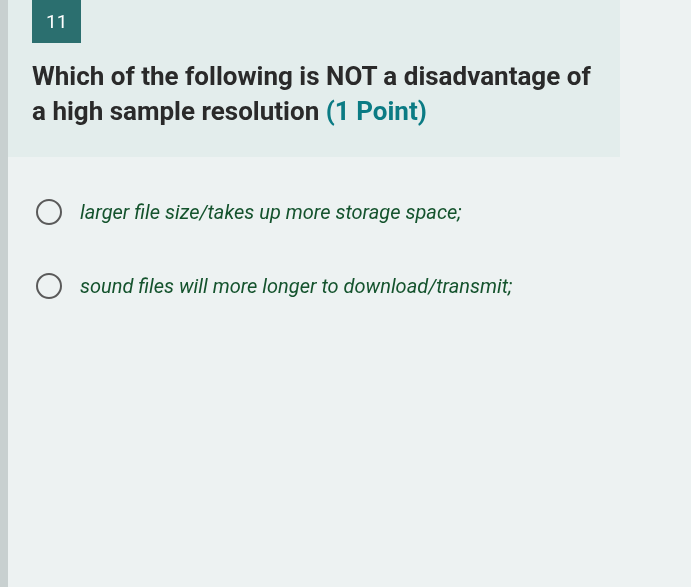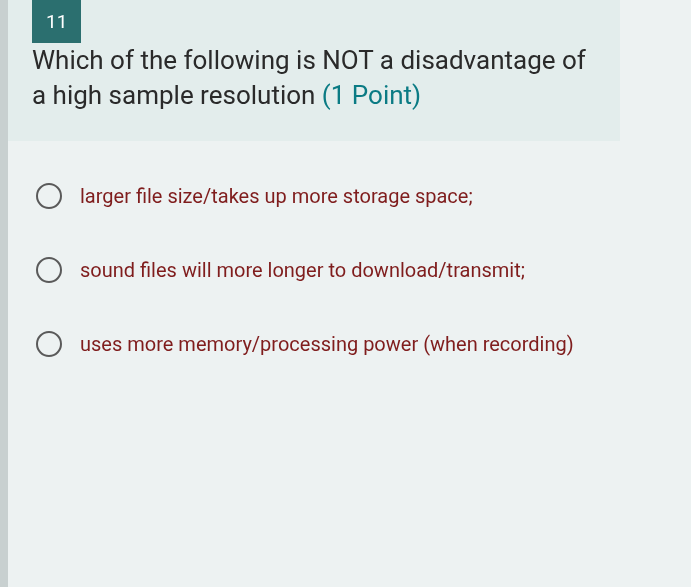--- a/index.html
+++ b/index.html
@@ -28,22 +28,22 @@
     font-size: 19px;
     font-weight: 400;
     padding: 10px 14px;
     min-width: 40px;
     text-align: center;
   }
   .question-text {
     font-size: 26px;
     line-height: 1.35;
     color: #2a2a2a;
-    margin-top: 0;
-    font-weight: 400;
+    margin-top: 16px;
+    font-weight: 700;
   }
   .points {
     color: #0b7b84;
     font-size: 26px;
   }
   .options {
     padding: 18px 24px 0 24px;
   }
   .option {
     display: flex;
@@ -55,22 +55,23 @@
   .radio {
     flex: 0 0 auto;
     width: 26px;
     height: 26px;
     border: 2px solid #5a5a5a;
     border-radius: 50%;
     background: transparent;
   }
   .option-label {
     font-size: 20px;
-    color: #7f1d1d;
+    color: #14532d;
     line-height: 1.5;
+    font-style: italic;
   }
 </style>
 </head>
 <body>
 
 <div class="page">
 
   <div class="question-header">
     <div class="number-badge">11</div>
     <div class="question-text">
@@ -85,20 +86,16 @@
       <span class="radio"></span>
       <span class="option-label">larger file size/takes up more storage space;</span>
     </label>
 
     <label class="option">
       <span class="radio"></span>
       <span class="option-label">sound files will more longer to download/transmit;</span>
     </label>
 
 
-    <label class="option">
-      <span class="radio"></span>
-      <span class="option-label">uses more memory/processing power (when record­ing)</span>
-    </label>
 
   </div>
 
 </div>
 
 </body></html>

